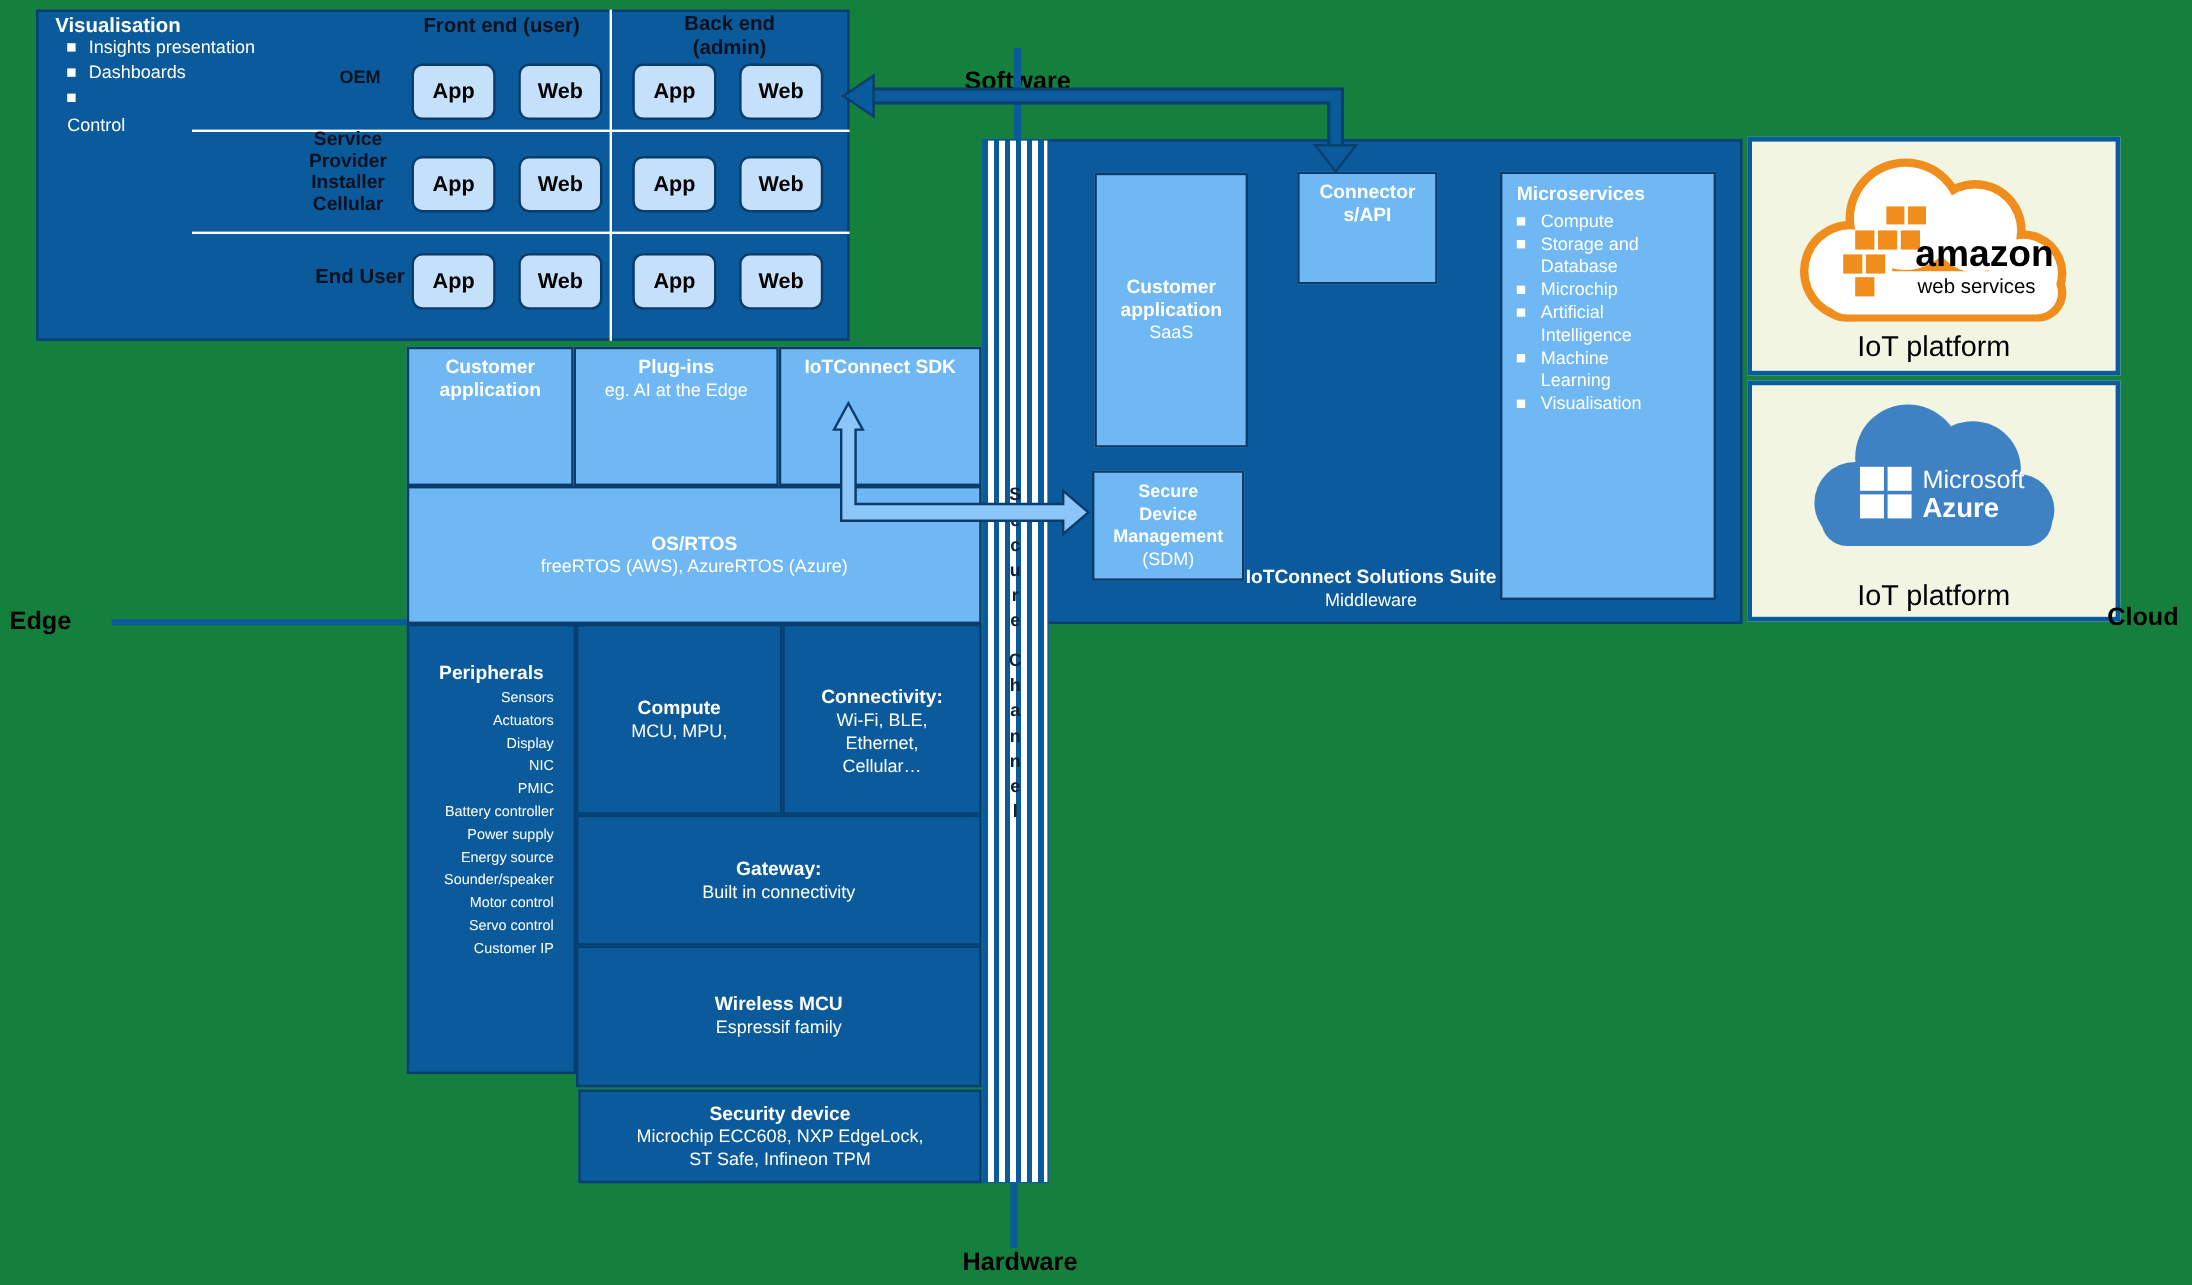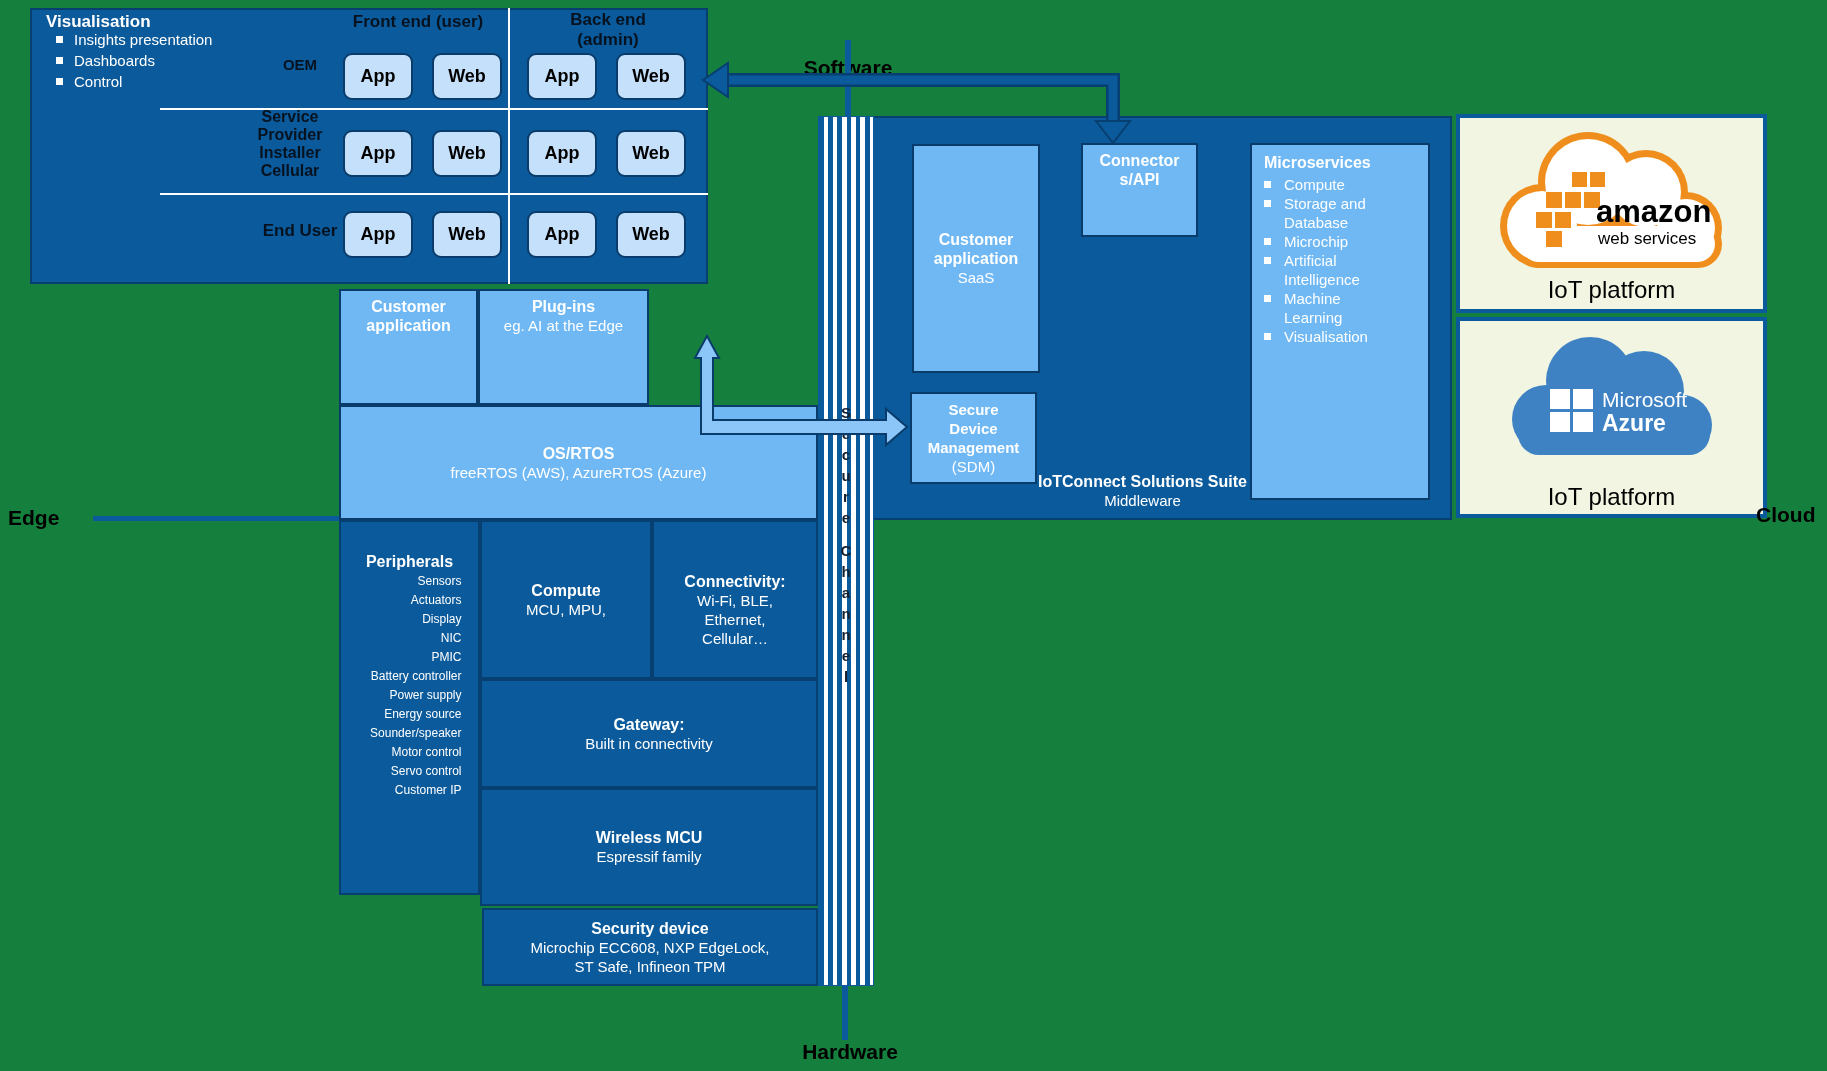--- a/index.html
+++ b/index.html
@@ -45,21 +45,21 @@
   <div class="abs b" style="left:46px;top:12px;color:#fff;font-size:17px;">Visualisation</div>
 
   <div class="vbul" style="left:56px;top:31px;">
     <span class="sq"></span>
     <span>Insights presentation</span>
   </div>
   <div class="vbul" style="left:56px;top:52px;">
     <span class="sq"></span>
     <span>Dashboards</span>
   </div>
-  <div class="vbul" style="left:56px;top:73px;">
+  <div class="vbul" style="left:56px;top:73px;flex-direction:column;">
     <span class="sq"></span>
     <span>Control</span>
   </div>
 
   <div class="abs b blk tctr" style="left:298px;top:12px;width:240px;font-size:17px;">Front end (user)</div>
   <div class="abs b blk tctr" style="left:528px;top:10px;width:160px;font-size:17px;line-height:20px;">
     <span style="display:block">Back end</span>
     <span style="display:block">(admin)</span>
   </div>
 
@@ -90,20 +90,23 @@
   <div class="btn" style="left:432px;top:211px;">Web</div>
   <div class="btn" style="left:527px;top:211px;">App</div>
   <div class="btn" style="left:616px;top:211px;">Web</div>
 
   <div class="mid" style="left:339px;top:289px;width:139px;height:116px;padding-top:6px;">
     <div class="b f16 tctr">Customer application</div>
   </div>
   <div class="mid" style="left:478px;top:289px;width:171px;height:116px;padding-top:6px;">
     <div class="b f16 tctr">Plug-ins</div>
     <div class="f15 tctr">eg. AI at the Edge</div>
+  </div>
+  <div class="mid" style="left:649px;top:289px;width:169px;height:116px;padding-top:6px;">
+    <div class="b f16 tctr">IoTConnect SDK</div>
   </div>
   <div class="mid ctr" style="left:339px;top:405px;width:479px;height:115px;">
     <div class="b f16">OS/RTOS</div>
     <div class="f15">freeRTOS (AWS), AzureRTOS (Azure)</div>
   </div>
 
   <div class="dark" style="left:339px;top:520px;width:141px;height:375px;padding-top:30px;">
     <div class="b f16 tctr">Peripherals</div>
     <div style="margin-top:1px;">
       <div class="periph-item">Sensors</div>

